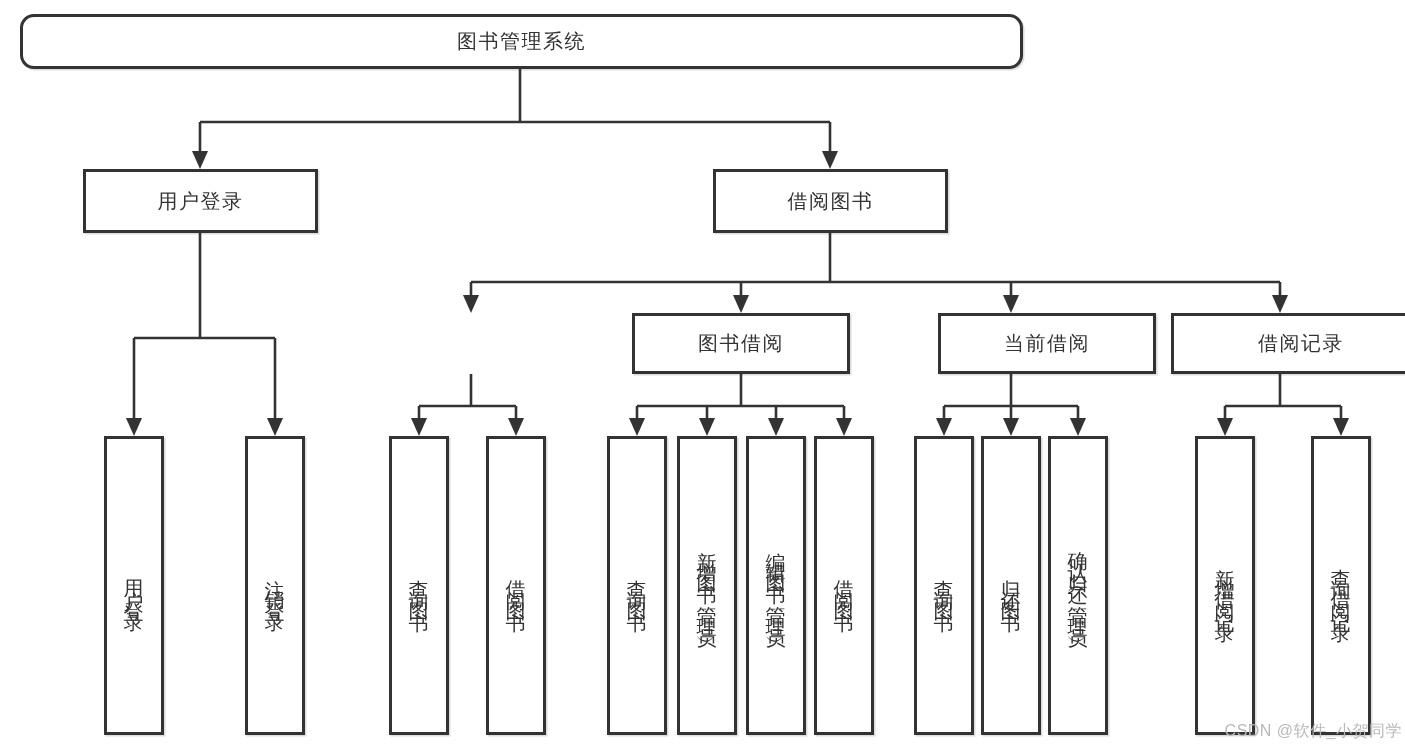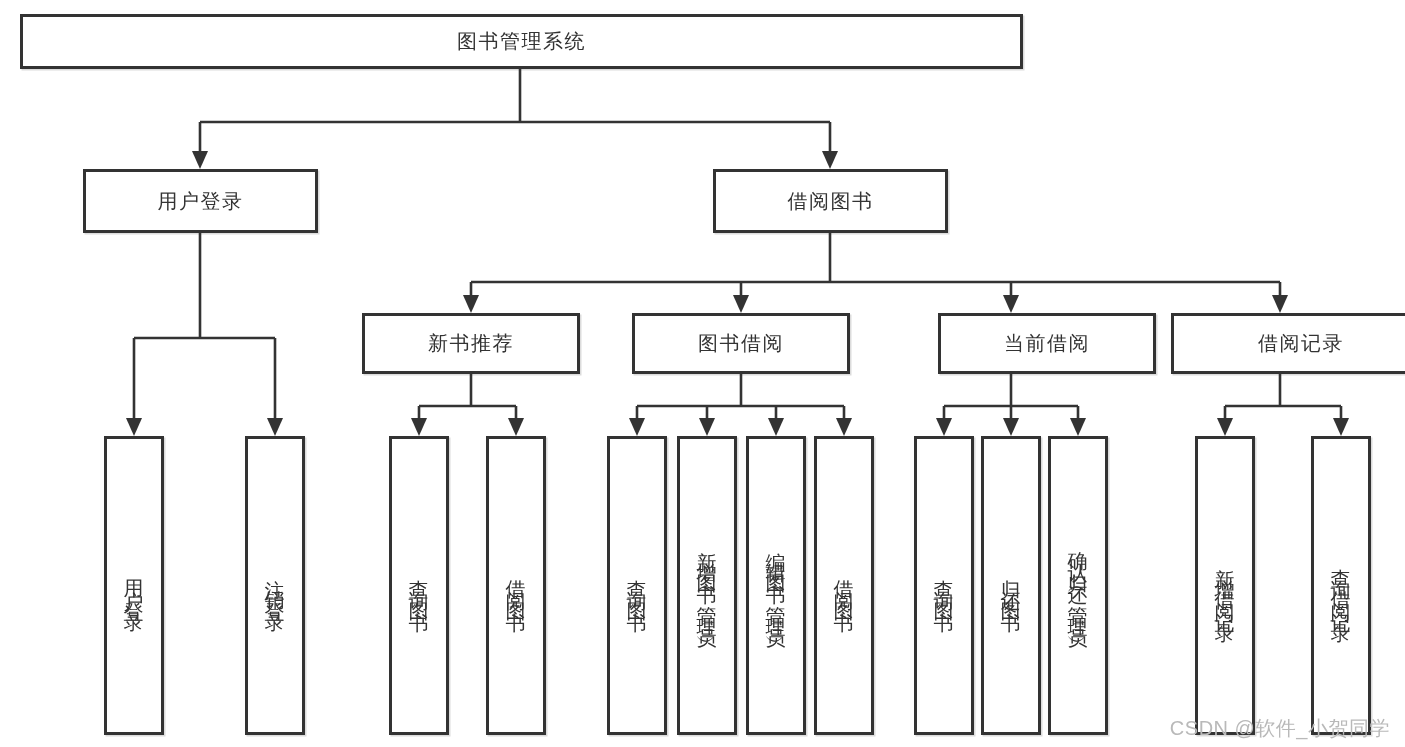--- a/index.html
+++ b/index.html
@@ -56,23 +56,23 @@
   .vbox .lbl {
     writing-mode: vertical-rl;
     text-orientation: mixed;
     white-space: normal;
     letter-spacing: 11px;
     font-size: 20px;
     line-height: 1;
   }
   .watermark {
     position: absolute;
-    right: 15px;
+    right: 3px;
     bottom: 5px;
-    font-size: 20px;
+    font-size: 16px;
     color: var(--watermark);
     letter-spacing: 0.5px;
     pointer-events: none;
     z-index: 5;
     white-space: nowrap;
   }
 </style>
 </head>
 <body>
 
@@ -114,34 +114,31 @@
       <polygon class="a" points="1003,418 1019,418 1011,436"></polygon>
       <polygon class="a" points="1070,418 1086,418 1078,436"></polygon>
     </g>
     <g>
       <path class="l" d="M1280,374 V406 M1225,406 H1341 M1225,406 V422 M1341,406 V422"></path>
       <polygon class="a" points="1217,418 1233,418 1225,436"></polygon>
       <polygon class="a" points="1333,418 1349,418 1341,436"></polygon>
     </g>
   </svg>
 
-  <div class="box" style="left:20px; top:14px; width:1003px; height:55px;">
+  <div class="box" style="left:20px; top:14px; width:1003px; height:55px;border-radius:14px;">
     <span class="lbl">图书管理系统</span>
   </div>
 
   <div class="box" style="left:83px; top:169px; width:235px; height:64px;">
     <span class="lbl">用户登录</span>
   </div>
   <div class="box" style="left:713px; top:169px; width:235px; height:64px;">
     <span class="lbl">借阅图书</span>
   </div>
 
-  <div class="box" style="left:362px; top:313px; width:218px; height:61px;">
-    <span class="lbl">新书推荐</span>
-  </div>
   <div class="box" style="left:632px; top:313px; width:218px; height:61px;">
     <span class="lbl">图书借阅</span>
   </div>
   <div class="box" style="left:902px; top:313px; width:218px; height:61px;margin-left:36px;">
     <span class="lbl">当前借阅</span>
   </div>
   <div class="box" style="left:1171px; top:313px; width:260px; height:61px;">
     <span class="lbl">借阅记录</span>
   </div>
 

